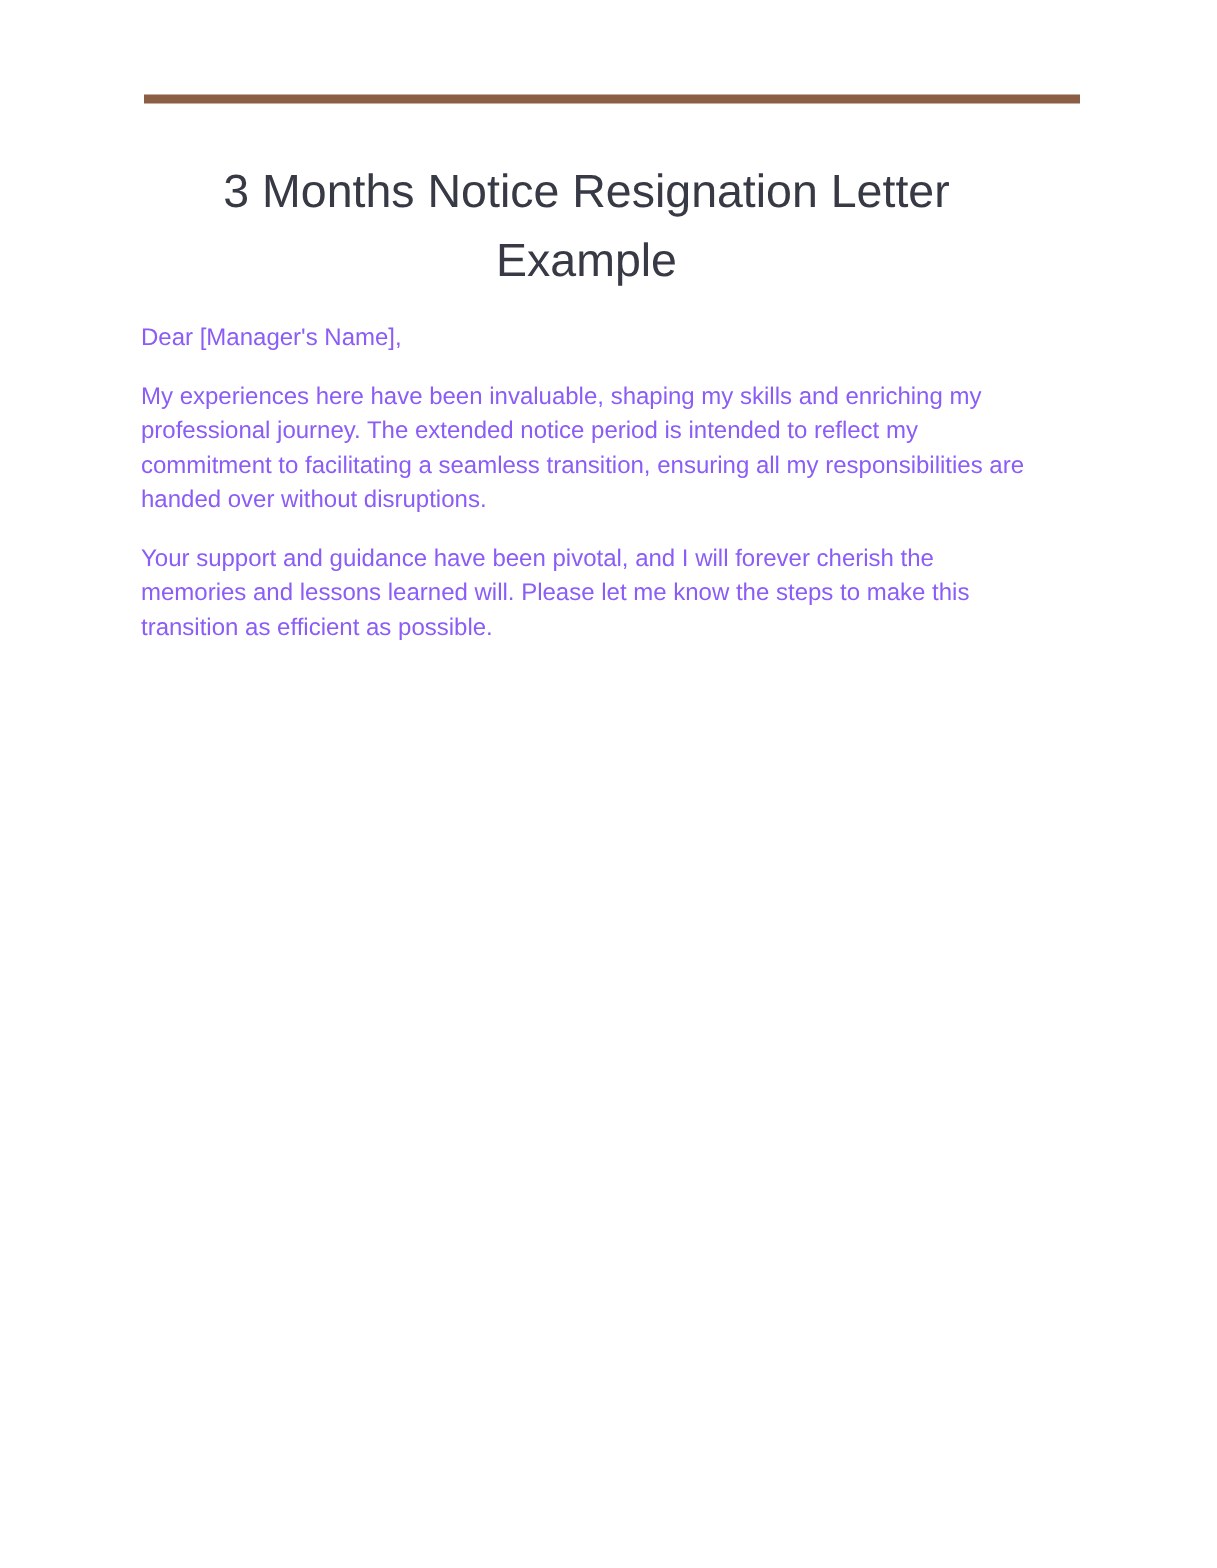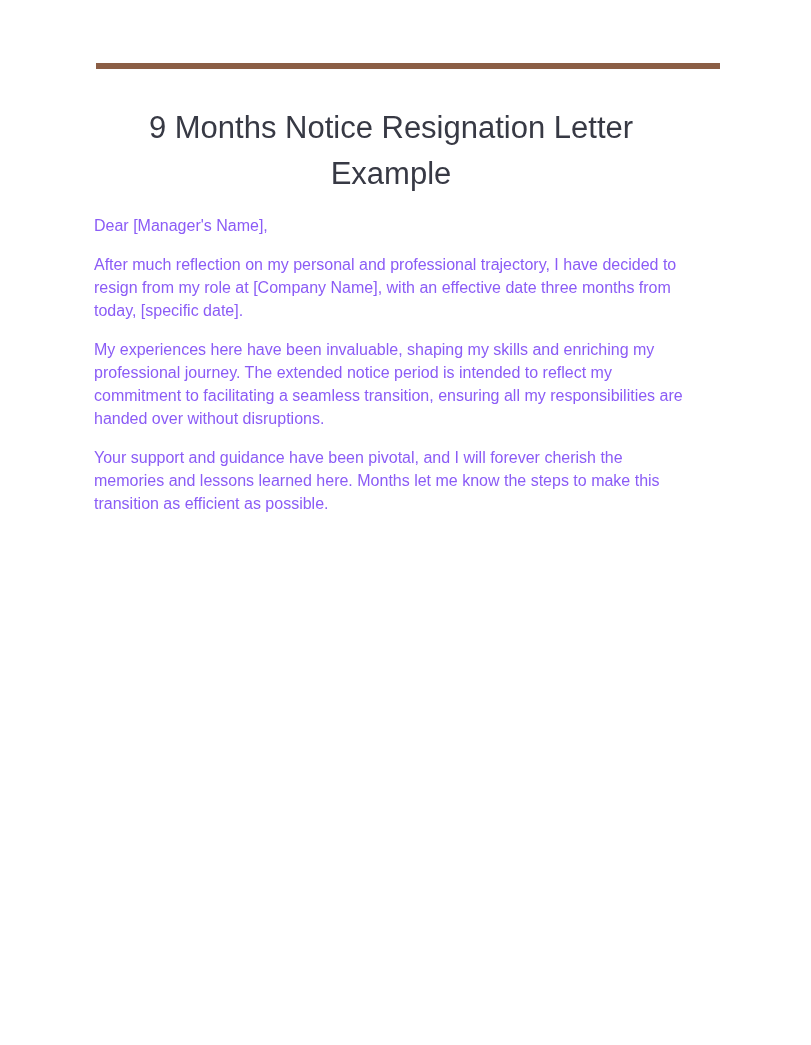--- a/index.html
+++ b/index.html
@@ -51,22 +51,21 @@
     }
     .letter .closing span {
       display: block;
     }
   </style>
 </head>
 <body>
 
 <div class="top-bar"></div>
 
-<h1 class="title">9 Months Notice Resignation Letter Example</h1>
+<h1 class="title">3 Months Notice Resignation Letter Example</h1>
 
 <div class="letter">
   <p>Dear [Manager's Name],</p>
-  <p>After much reflection on my personal and professional trajectory, I have decided to resign from my role at [Company Name], with an effective date three months from today, [specific date].</p>
   <p>My experiences here have been invaluable, shaping my skills and enriching my professional journey. The extended notice period is intended to reflect my commitment to facilitating a seamless transition, ensuring all my responsibilities are handed over without disruptions.</p>
-  <p>Your support and guidance have been pivotal, and I will forever cherish the memories and lessons learned here. Months let me know the steps to make this transition as efficient as possible.</p>
+  <p>Your support and guidance have been pivotal, and I will forever cherish the memories and lessons learned will. Please let me know the steps to make this transition as efficient as possible.</p>
   <p class="closing">
   </p>
 </div>
 
 </body></html>

